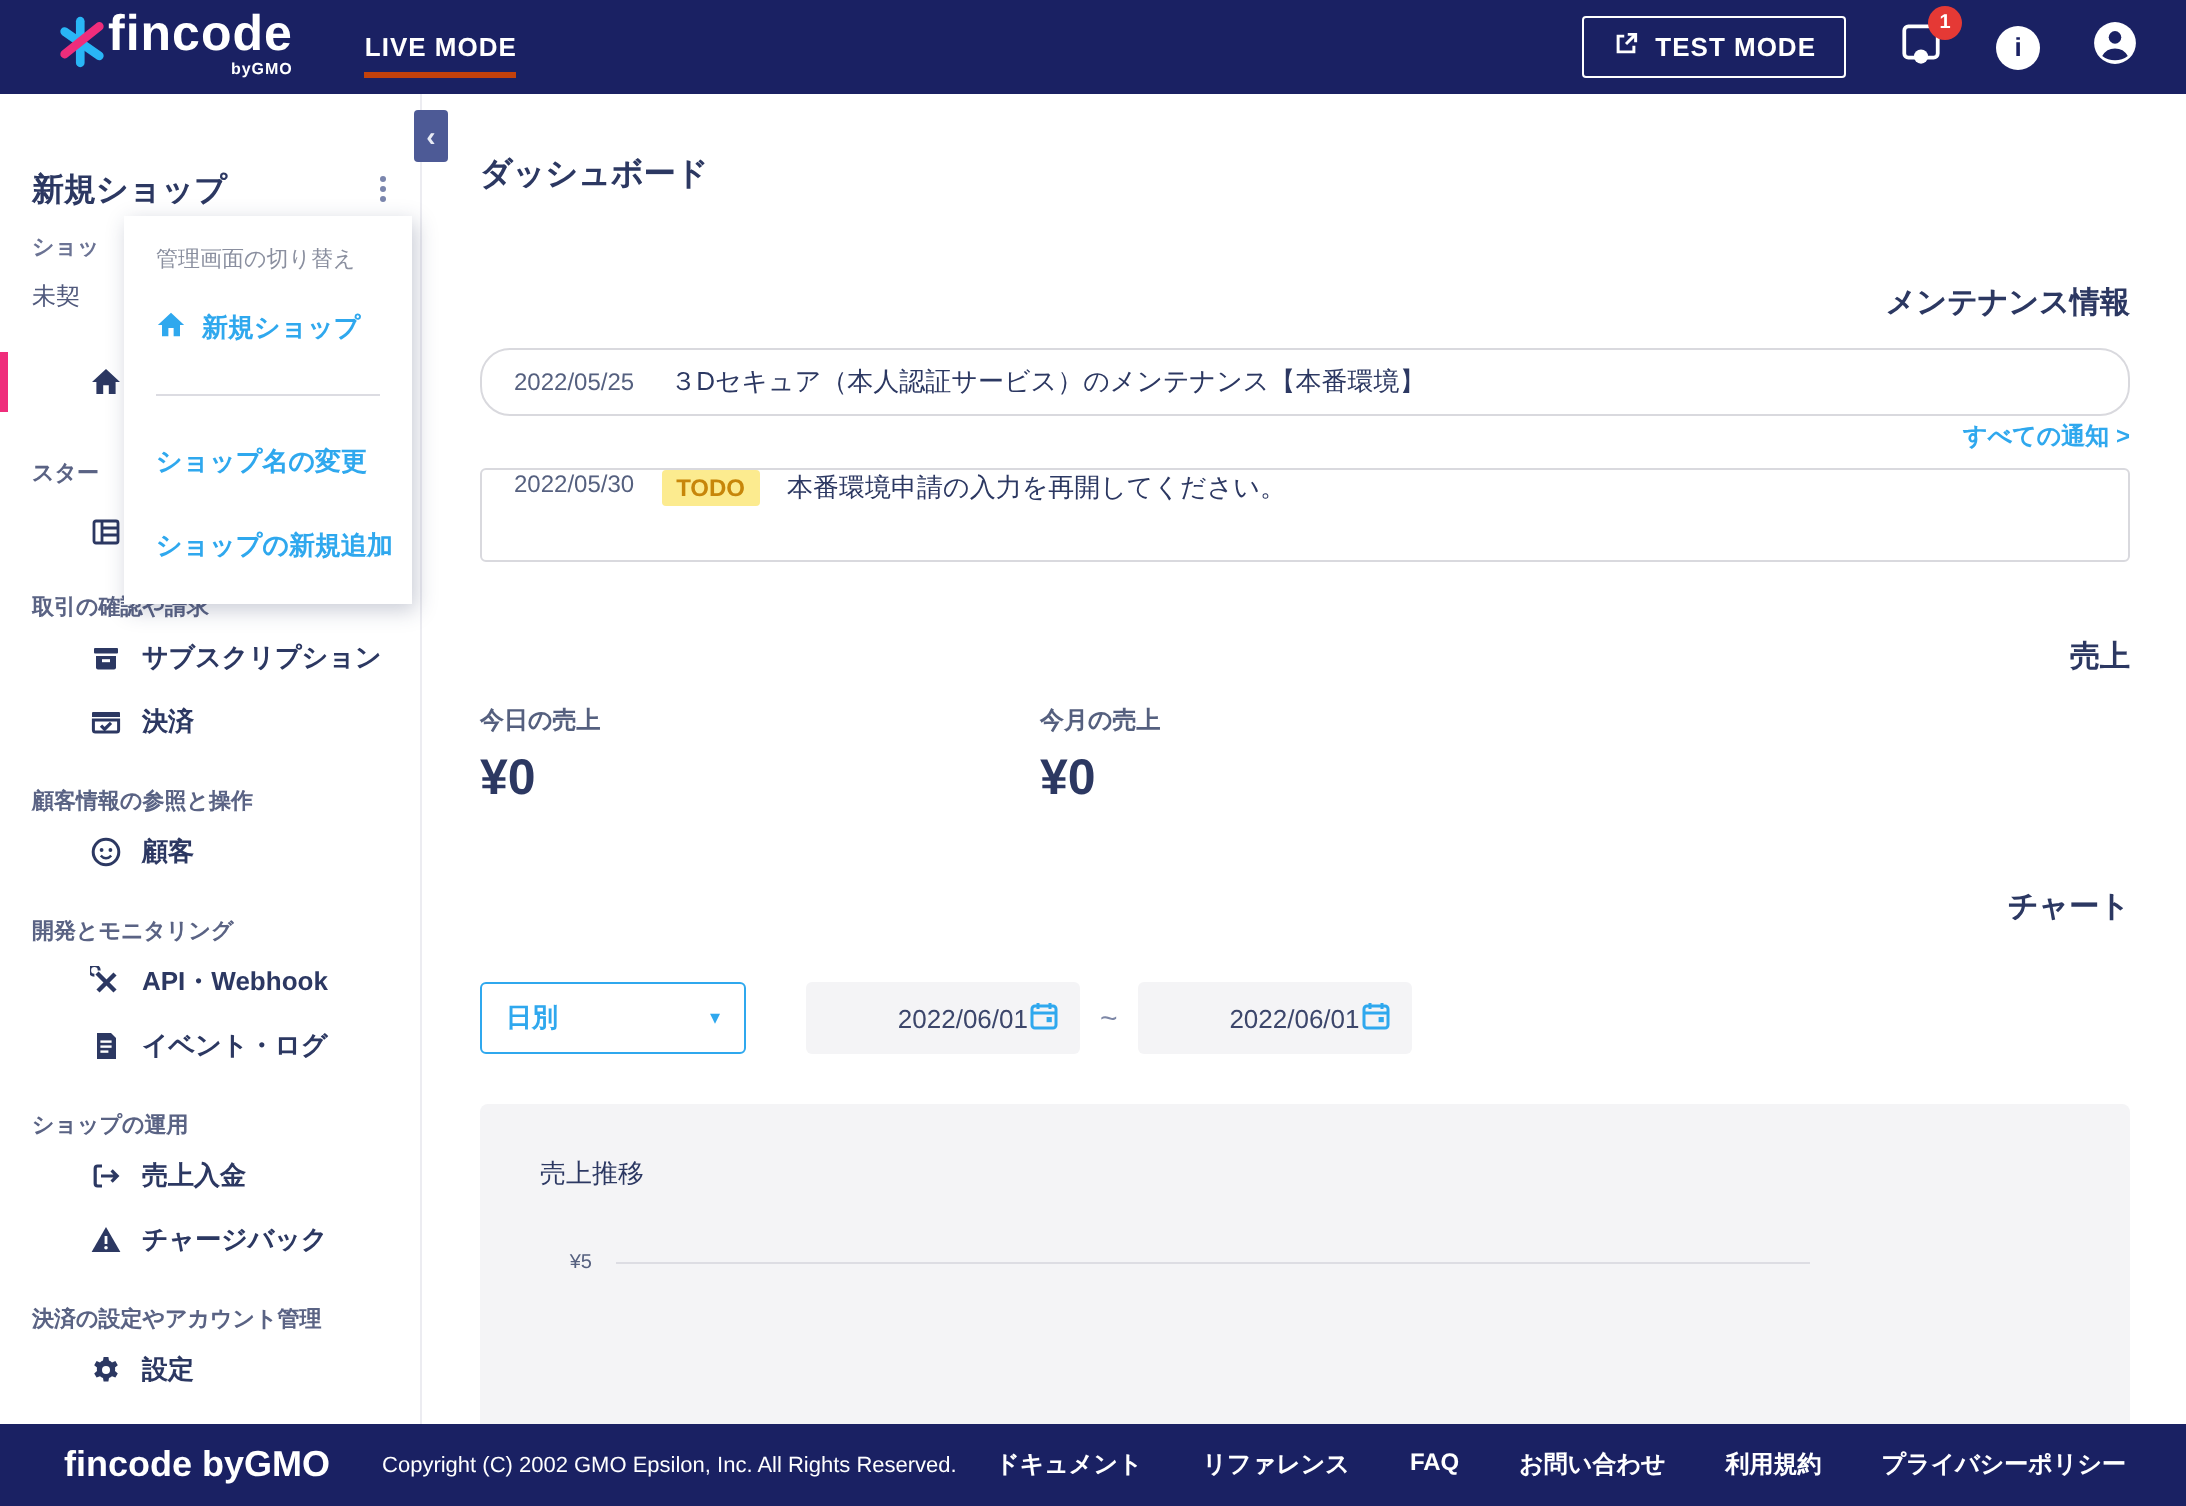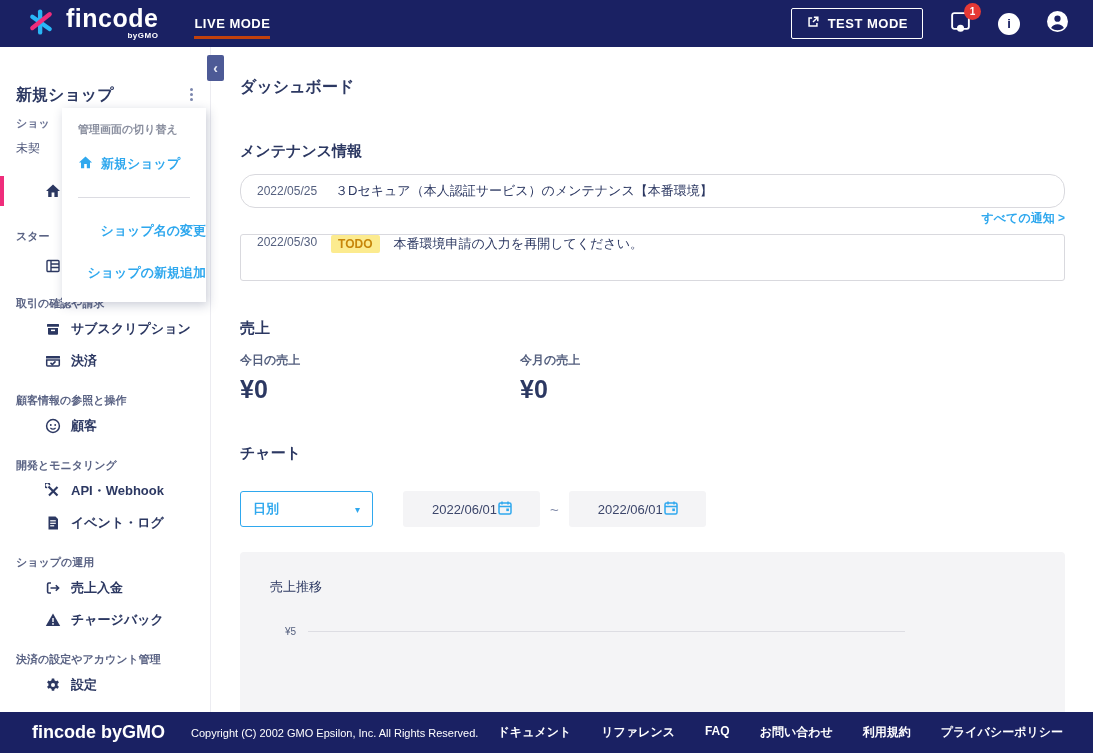--- a/index.html
+++ b/index.html
@@ -3,21 +3,21 @@
 <meta charset="utf-8">
 <style>
   * { margin:0; padding:0; box-sizing:border-box; }
   html,body { width:1093px; height:753px; overflow:hidden;
     font-family:"Liberation Sans","DejaVu Sans",sans-serif; background:#fff; }
   .app { position:relative; width:1093px; height:753px; }
 
   
   .header { position:absolute; top:0; left:0; right:0; height:47px;
     background:#1a2163; display:flex; align-items:center; padding:0 24px 0 28px; z-index:30; }
-  .logo { display:flex; align-items:flex-start; gap:12px; }
+  .logo { display:flex; align-items:flex-start; gap:0; }
   .logo-text { display:flex; flex-direction:column; align-items:flex-end; line-height:1; }
   .logo-brand { color:#fff; font-size:25px; font-weight:bold; letter-spacing:.5px; }
   .logo-sub { color:#fff; font-size:8px; font-weight:bold; margin-top:1px; letter-spacing:.5px; }
   .live-tab { margin-left:36px; color:#fff; font-size:13px; font-weight:bold;
     letter-spacing:.5px; padding-bottom:5px; border-bottom:3px solid #c2410c; margin-top:8px; }
   .header-right { margin-left:auto; display:flex; align-items:center; gap:26px; }
   .test-mode-btn { display:flex; align-items:center; gap:8px; border:1px solid #fff;
     border-radius:2px; color:#fff; font-size:13px; font-weight:bold; padding:6px 14px;
     letter-spacing:.5px; background:transparent; cursor:pointer; }
   .icon-btn { position:relative; display:flex; align-items:center; justify-content:center; cursor:pointer; }
@@ -50,33 +50,33 @@
   .nav-icon svg { width:16px; height:16px; }
   .nav-label { margin-left:10px; font-size:13px; font-weight:bold; color:#2c3862; }
 
   .collapse-btn { position:absolute; left:207px; top:55px; width:17px; height:26px;
     background:#4d5a96; color:#e8ebf5; font-size:14px; font-weight:bold; display:flex;
     align-items:center; justify-content:center; border-radius:2px; z-index:20; cursor:pointer; }
 
   
   .shop-menu { position:absolute; left:62px; top:108px; width:144px; background:#fff;
     box-shadow:2px 3px 10px rgba(40,50,90,.25); z-index:25; padding:14px 0 20px 16px; }
-  .menu-header { font-size:11px; font-weight:bold; color:#8a8f9f; }
+  .menu-header { font-size:11px; font-weight:normal; color:#8a8f9f; }
   .menu-current { display:flex; align-items:center; gap:8px; margin-top:18px;
     color:#2fa8ee; font-size:13px; font-weight:bold; cursor:pointer; }
   .menu-current svg { width:15px; height:15px; }
   .menu-divider { border-top:1px solid #dcdce2; margin:24px 16px 0 0; }
   .menu-link { display:block; margin-top:24px; color:#2fa8ee; font-size:13px;
-    font-weight:bold; cursor:pointer;text-align:right; }
+    font-weight:bold; cursor:pointer; }
 
   
   .main { position:absolute; top:47px; left:211px; right:0; bottom:41px; background:#fff;
     padding:0 28px 0 29px; overflow:hidden; }
   .page-title { margin-top:30px; font-size:16px; font-weight:bold; color:#2c3862; }
-  .section-heading { font-size:15px; font-weight:bold; color:#2c3862; }
+  .section-heading { font-size:15px; font-weight:bold; color:#2c3862;text-align:right; }
   .mt-maint { margin-top:44px; }
   .info-box { margin-top:13px; border:1px solid #d9d9de; border-radius:15px; background:#fff;
     display:flex; align-items:center; gap:18px; padding:0 16px; height:34px; }
   .box-date { font-size:12px; color:#55607f; flex:none; }
   .box-msg { font-size:13px; color:#2c3862; }
   .mt-notif { margin-top:42px; }
   .view-all-row { display:flex; justify-content:flex-end; margin-top:2px; }
   .view-all { color:#2fa8ee; font-size:12px; font-weight:bold; cursor:pointer; }
   .notice-box { margin-top:7px; border:1px solid #d9d9de; border-radius:3px; background:#fff;
     display:flex; align-items:flex-start; gap:14px; padding:0 16px; height:47px; }
@@ -87,21 +87,21 @@
   .sales-col { width:280px; }
   .sales-label { font-size:12px; font-weight:bold; color:#55607f; }
   .sales-value { margin-top:6px; font-size:25px; font-weight:bold; color:#2c3862; }
   .mt-chart { margin-top:40px; }
   .chart-controls { display:flex; align-items:center; margin-top:28px; }
   .period-select { width:133px; height:36px; border:1px solid #2fa8ee; border-radius:3px;
     display:flex; align-items:center; justify-content:space-between; padding:0 12px;
     color:#2fa8ee; font-size:13px; font-weight:bold; background:#fff; cursor:pointer; }
   .caret { font-size:10px; color:#2fa8ee; }
   .date-field { width:137px; height:36px; background:#f4f4f6; border-radius:3px;
-    display:flex; align-items:center; justify-content:center; padding:0 10px 0 12px;
+    display:flex; align-items:center; justify-content:flex-end; padding:0 10px 0 12px;
     font-size:13px; color:#3c466b; cursor:pointer; }
   .date-field svg { width:16px; height:16px; }
   .tilde { margin:0 10px; color:#7d87a6; font-size:15px; }
   .df1 { margin-left:30px; }
   .chart-panel { margin-top:25px; background:#f4f4f6; border-radius:4px; height:220px;
     padding:26px 30px 0 30px; }
   .chart-title { font-size:13px; color:#2c3862; }
   .grid-row { display:flex; align-items:center; margin-top:30px; }
   .tick { width:26px; text-align:right; font-size:10px; color:#55607f; margin-right:12px; }
   .grid-line { flex:1; height:1px; background:#dddde3; margin-right:130px; }

